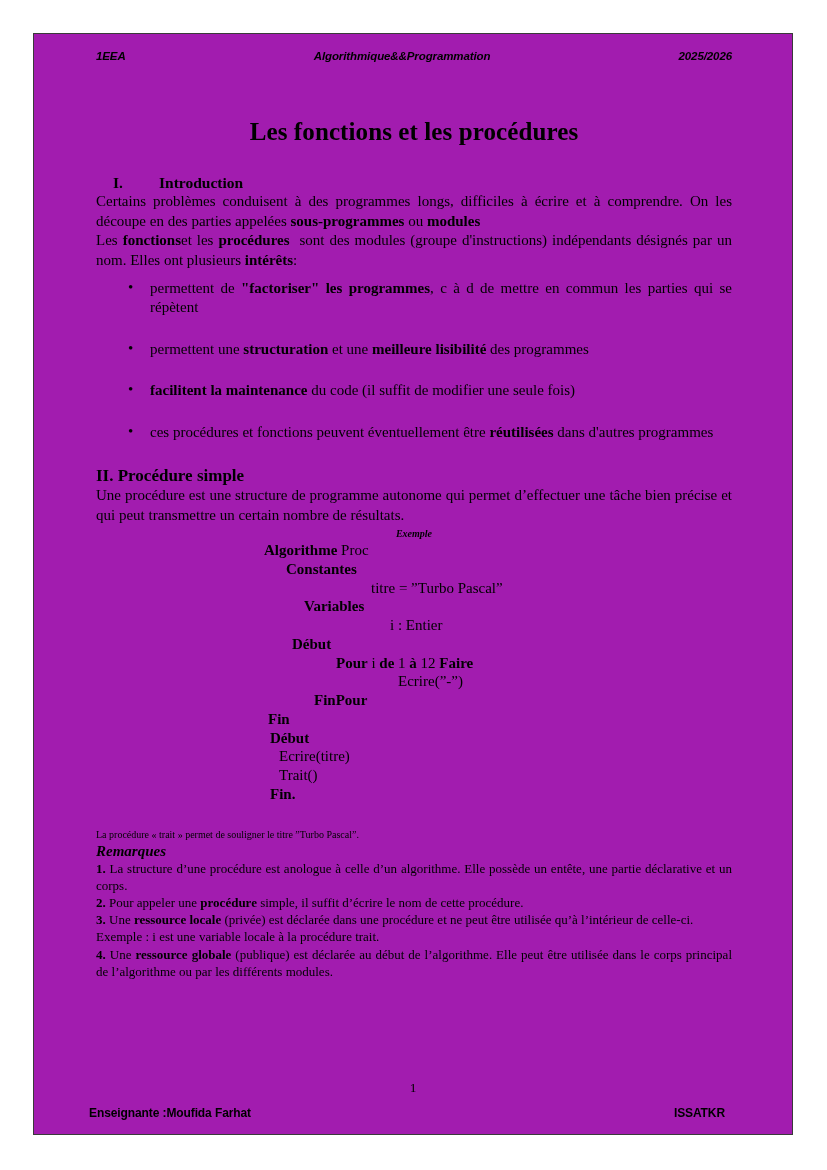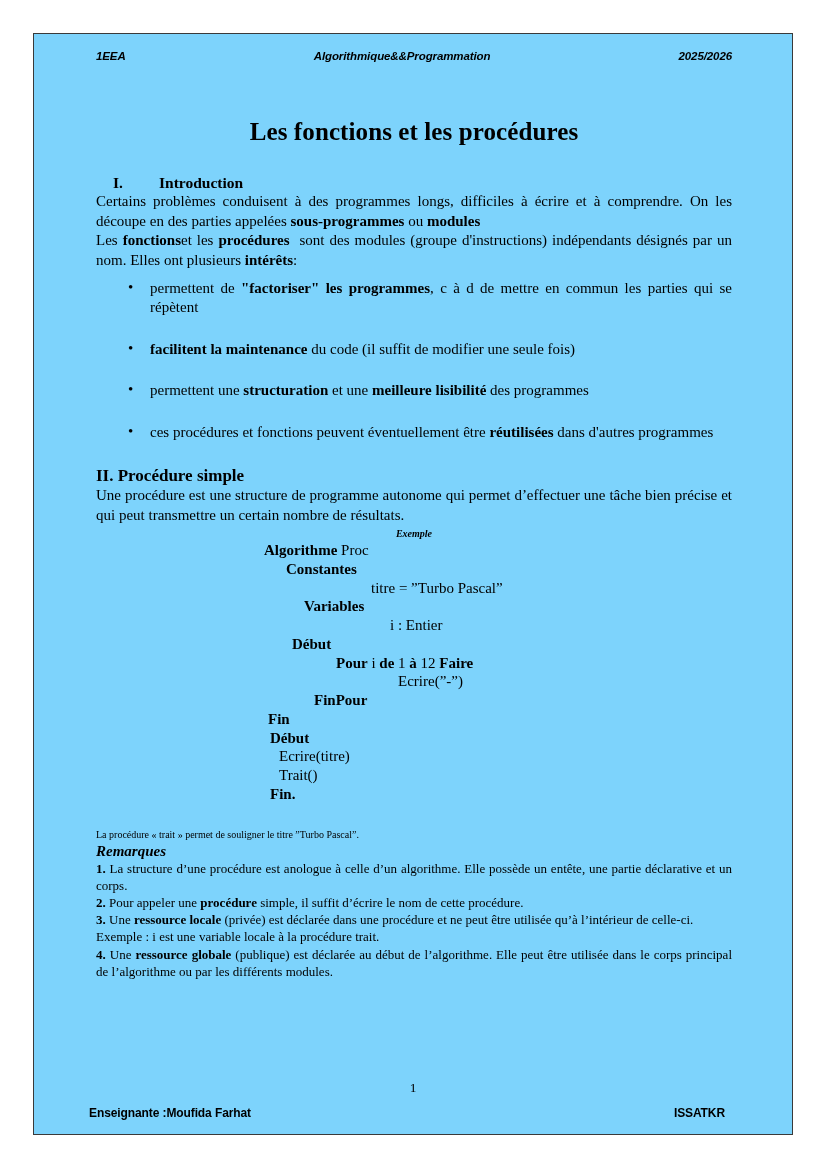--- a/index.html
+++ b/index.html
@@ -19,21 +19,21 @@
 
   
   .page-frame {
     position: absolute;
     left: 33px;
     top: 33px;
     width: 760px;
     height: 1102px;
     border: 1px solid #3a3a3a;
     box-sizing: border-box;
-    background: #7dd3fc;
+    background: #a21caf;
   }
 
   .page-inner {
     position: absolute;
     left: 0; top: 0; right: 0; bottom: 0;
     padding: 0;
   }
 
   
   .doc-header {
@@ -223,22 +223,22 @@
         <span class="num">I.</span>
         <span class="txt">Introduction</span>
       </div>
 
       <p class="para block-gap-lg">Certains problèmes conduisent à des programmes longs, difficiles à écrire et à comprendre. On les découpe en des parties appelées <b>sous-programmes</b> ou <b>modules</b></p>
 
       <p class="para block-gap-sm">Les <b>fonctions</b>et les <b>procédures</b>&nbsp; sont des modules (groupe d'instructions) indépendants désignés par un nom. Elles ont plusieurs <b>intérêts</b>:</p>
 
       <ul class="bullets">
         <li>permettent de <b>"factoriser" les programmes</b>, c à d de mettre en commun les parties qui se répètent</li>
+        <li>permettent une <b>structuration</b> et une <b>meilleure lisibilité</b> des programmes</li>
         <li><b>facilitent la maintenance</b> du code (il suffit de modifier une seule fois)</li>
-        <li>permettent une <b>structuration</b> et une <b>meilleure lisibilité</b> des programmes</li>
         <li>ces procédures et fonctions peuvent éventuellement être <b>réutilisées</b> dans d'autres programmes</li>
       </ul>
 
       <h2 class="section-plain">II. Procédure simple</h2>
 
       <p class="para">Une procédure est une structure de programme autonome qui permet d’effectuer une tâche bien précise et qui peut transmettre un certain nombre de résultats.</p>
 
       <p class="exemple-label">Exemple</p>
 
       <div class="algo">

